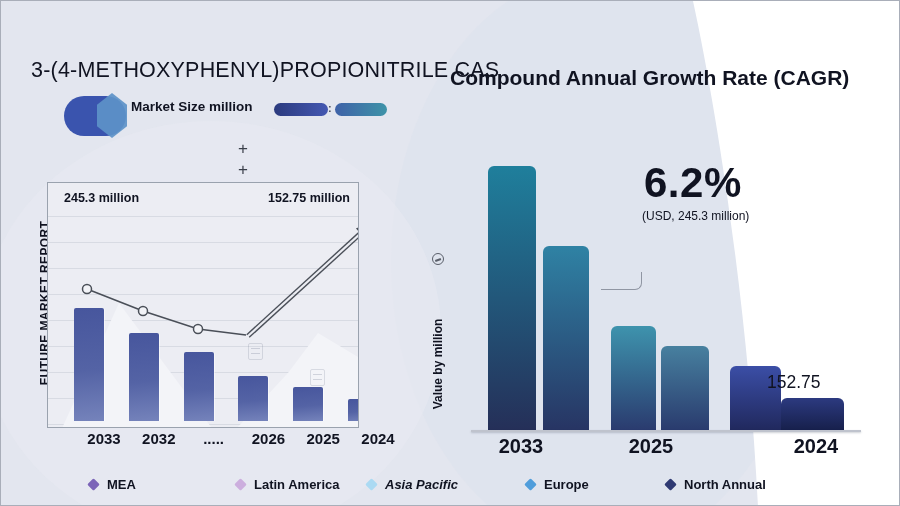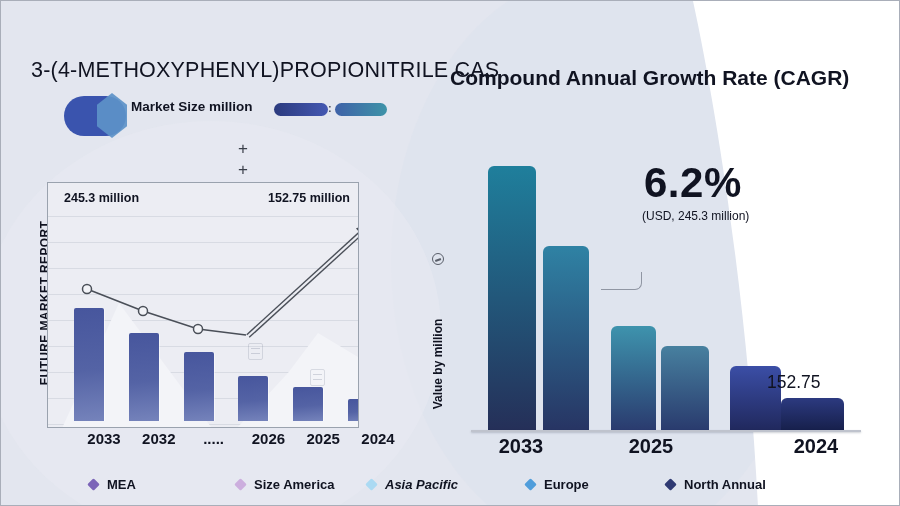--- a/index.html
+++ b/index.html
@@ -151,21 +151,21 @@
       <div class="abs z1 rxlabel" style="left: 815px;">2024</div>
     </div>
 
   <div class="abs z1 legend" id="legend">
       <div class="legend-item" style="left: 88px;">
         <span class="legend-diamond" style="background: rgb(123, 100, 184);"></span>
         <span class="legend-label">MEA</span>
       </div>
       <div class="legend-item" style="left: 235px;">
         <span class="legend-diamond" style="background: rgb(204, 174, 222);"></span>
-        <span class="legend-label">Size America</span>
+        <span class="legend-label">Latin America</span>
       </div>
       <div class="legend-item" style="left: 366px; font-style: italic;">
         <span class="legend-diamond" style="background: rgb(171, 218, 243);"></span>
         <span class="legend-label">Asia Pacific</span>
       </div>
       <div class="legend-item" style="left: 525px;">
         <span class="legend-diamond" style="background: rgb(79, 157, 219);"></span>
         <span class="legend-label">Europe</span>
       </div>
       <div class="legend-item" style="left: 665px;">

